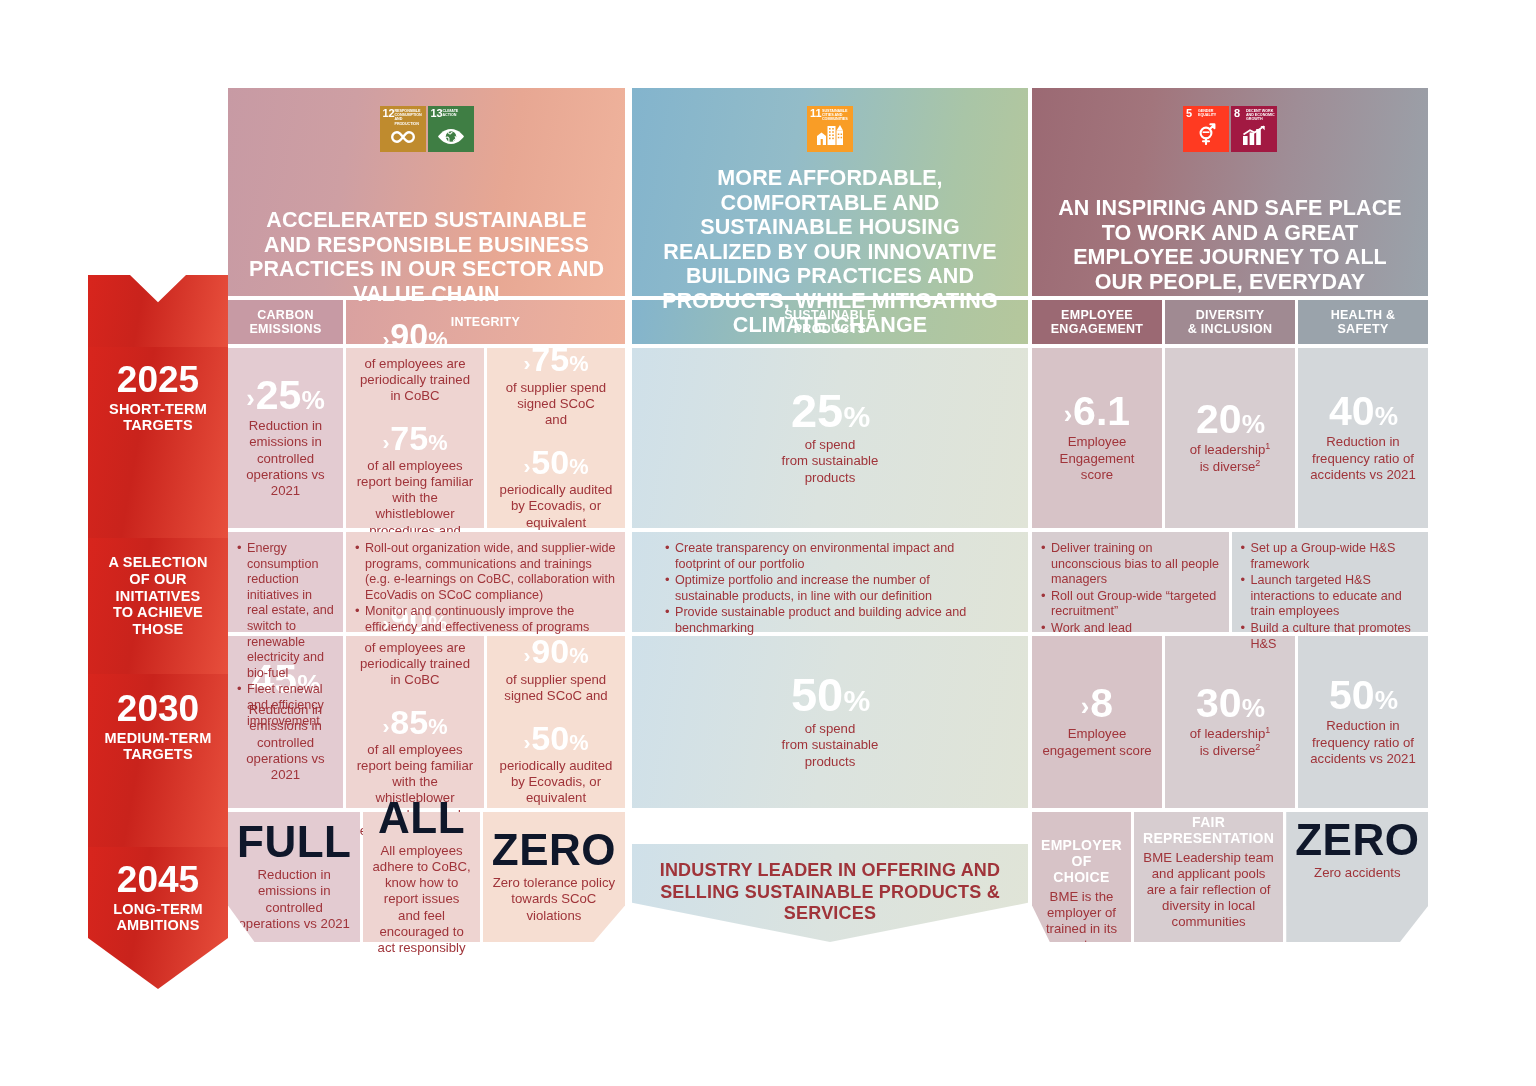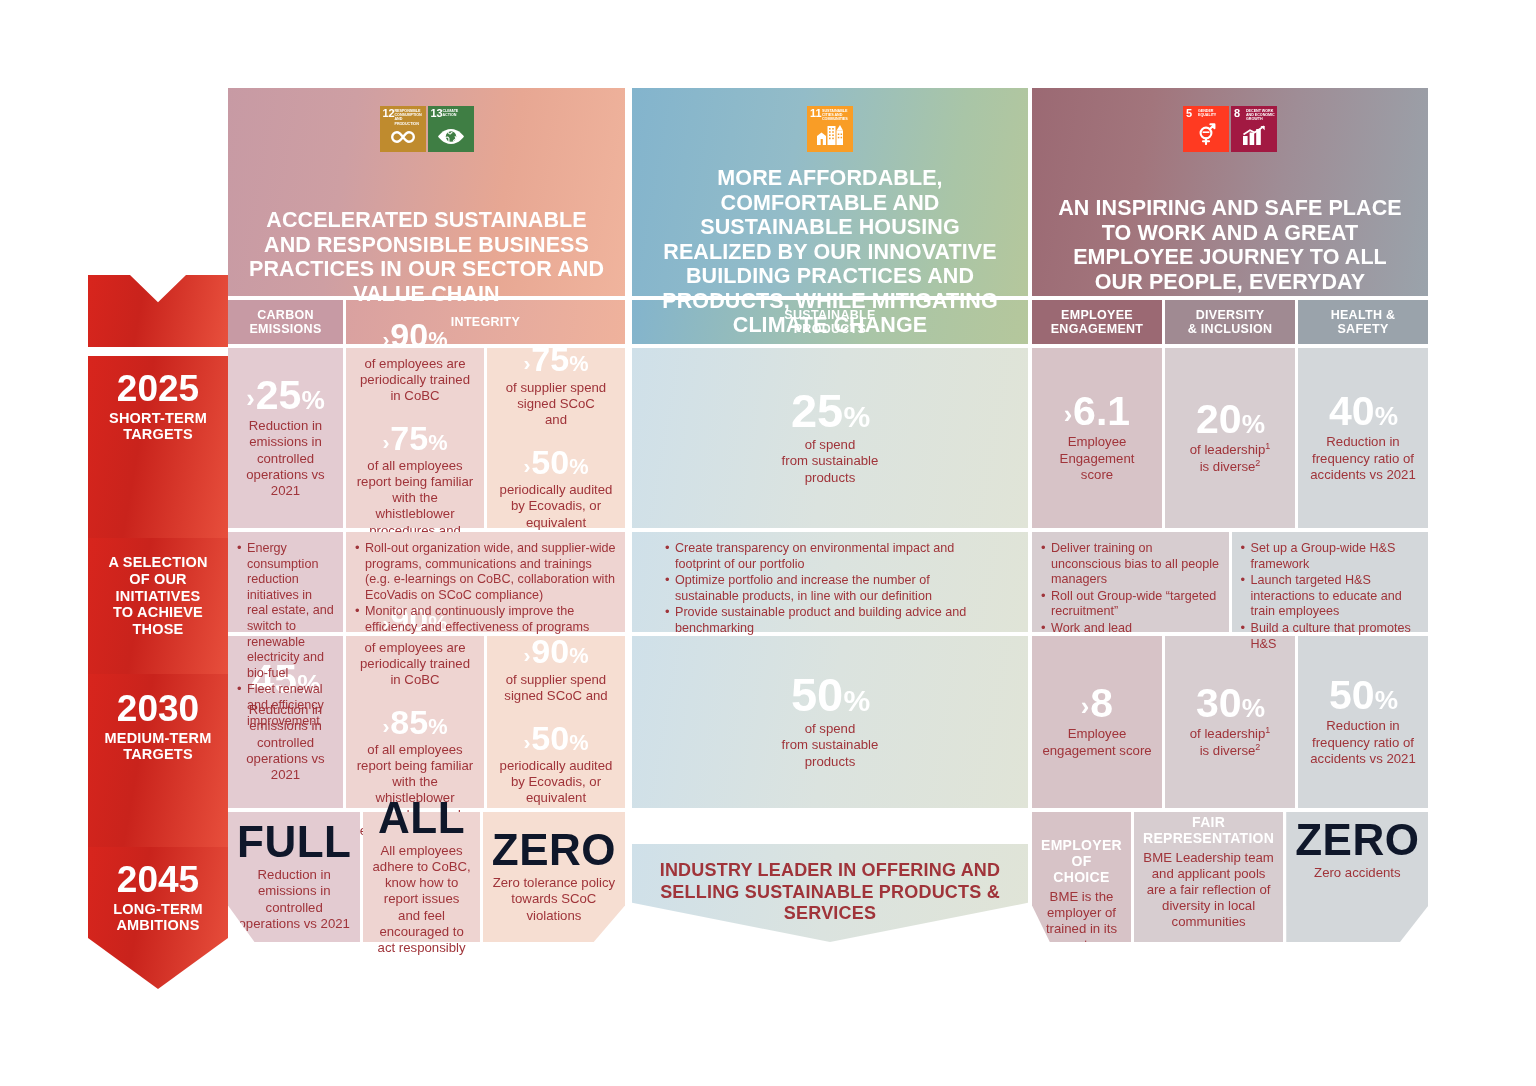--- a/index.html
+++ b/index.html
@@ -20,21 +20,21 @@
     position:absolute;left:0;width:140px;
     background:linear-gradient(100deg,#d8251d 0%,#c9231c 38%,#e8503d 100%);
     color:#ffffff;text-align:center;
     display:flex;flex-direction:column;align-items:center;
   }
   .arrow-top{
     top:0;height:72px;
     -webkit-clip-path:polygon(0 0,30% 0,50% 38%,70% 0,100% 0,100% 100%,0 100%);
     clip-path:polygon(0 0,30% 0,50% 38%,70% 0,100% 0,100% 100%,0 100%);
   }
-  .seg-2025{top:81px;height:185px;padding-top:14px;}
+  .seg-2025{top:72px;height:185px;padding-top:14px;}
   .seg-init{top:263px;height:133px;padding-top:16px;}
   .seg-2030{top:399px;height:170px;padding-top:16px;}
   .seg-2045{
     top:572px;height:128px;padding-top:14px;
     -webkit-clip-path:polygon(0 0,100% 0,100% 64%,50% 100%,0 64%);
     clip-path:polygon(0 0,100% 0,100% 64%,50% 100%,0 64%);
   }
   .yr{font-size:37px;font-weight:700;letter-spacing:0px;line-height:1.02;}
   .yr-sub{font-size:14.5px;font-weight:700;line-height:1.12;letter-spacing:.2px;margin-top:2px;}
   .sel-txt{font-size:14.5px;font-weight:700;line-height:1.16;letter-spacing:.2px;}

